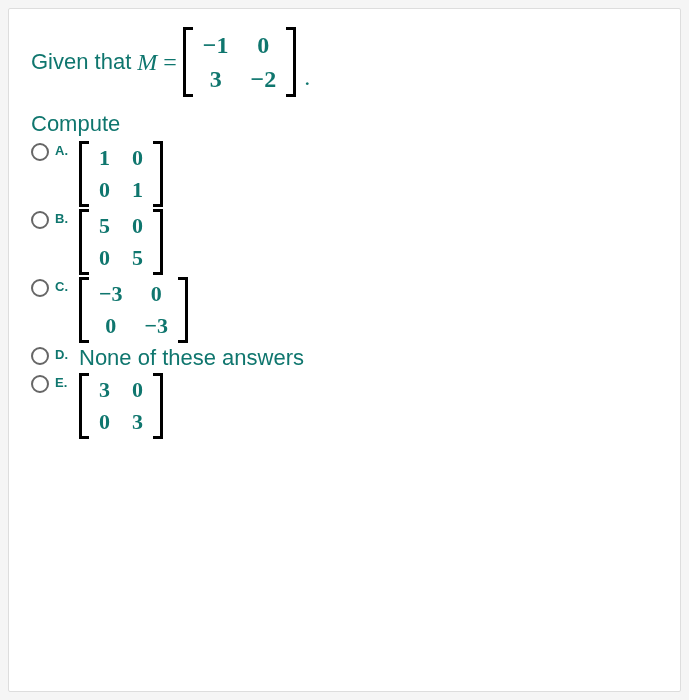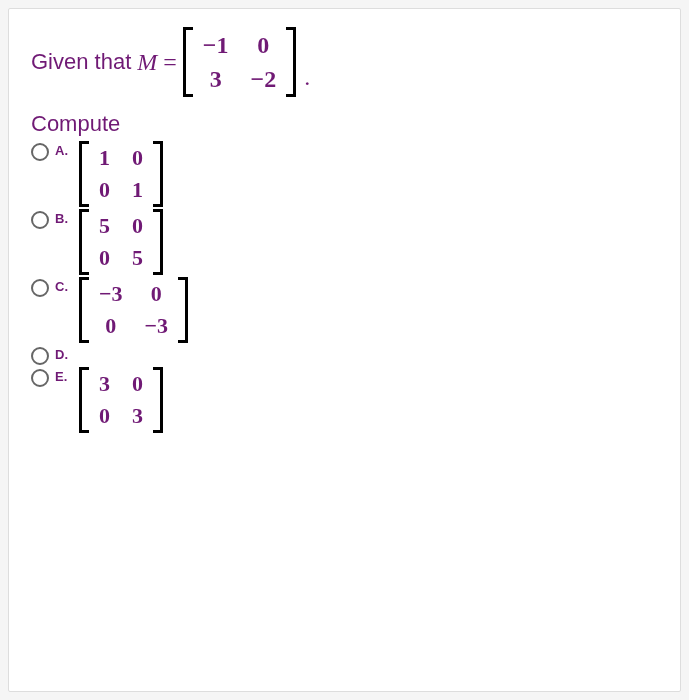--- a/index.html
+++ b/index.html
@@ -10,21 +10,21 @@
       width: 689px;
       height: 700px;
     }
     .card {
       background: #fff;
       border: 1px solid #ddd;
       border-radius: 2px;
       padding: 18px 22px;
       width: 100%;
       height: 100%;
-      color: #701a75;
+      color: #0f766e;
     }
     .prompt-line {
       display: flex;
       align-items: center;
       flex-wrap: wrap;
       font-size: 22px;
       margin-bottom: 14px;
       gap: 6px;
     }
     .prompt-line .text { font-size: 22px; }
@@ -218,20 +218,21 @@
               <span class="cap-top"></span>
               <span class="cap-bot"></span>
             </span>
         </span>
       </span>
     </div>
 
     <div class="option">
       <span class="radio"></span>
       <span class="opt-label">D.</span>
+      <span class="opt-text">None of these answers</span>
     </div>
 
     <div class="option">
       <span class="radio"></span>
       <span class="opt-label">E.</span>
       <span class="opt-content">
         <span class="matrix-wrap">
           <span class="bracket left">
               <span class="cap-top"></span>
               <span class="cap-bot"></span>

